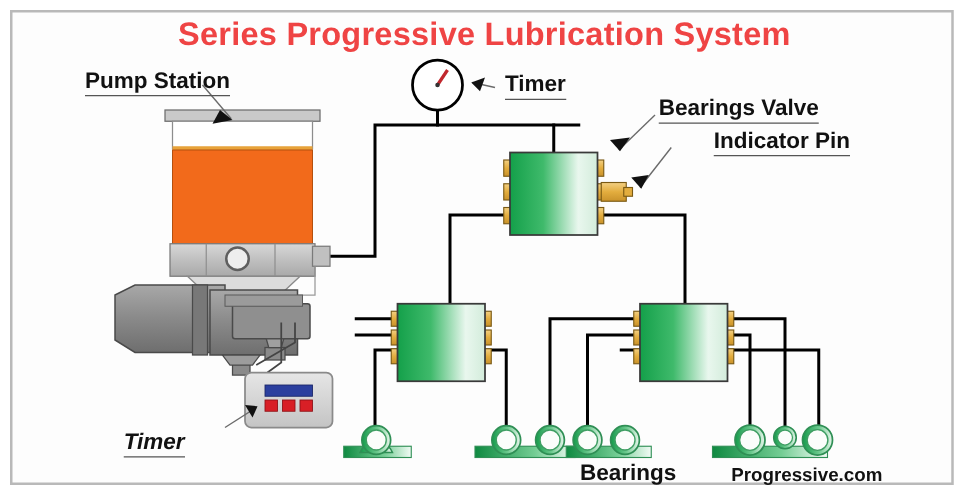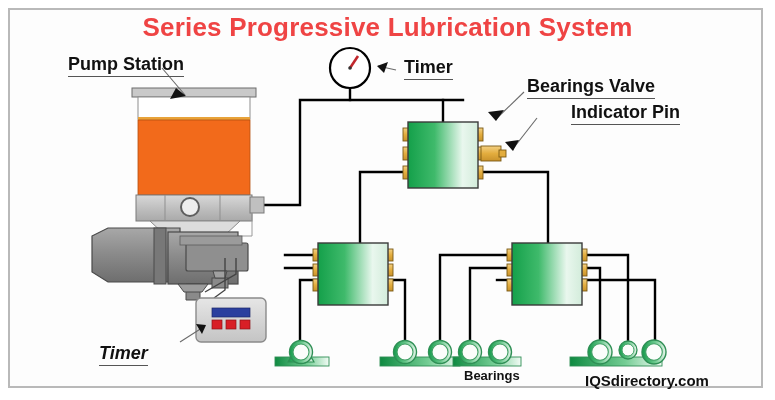--- a/index.html
+++ b/index.html
@@ -1,21 +1,21 @@
 <!DOCTYPE html>
 <html><head>
 <meta charset="utf-8">
 <style>
   html,body{margin:0;padding:0;background:#ffffff;}
   body{font-family:"Liberation Sans",sans-serif;}
   #stage{position:relative;width:775px;height:400px;background:#ffffff;overflow:hidden;}
   #frame{position:absolute;left:8px;top:8px;width:755px;height:380px;border:2px solid #b9b9b9;background:#fdfdfd;box-sizing:border-box;}
   #title{position:absolute;left:0;top:12px;width:775px;text-align:center;font-size:26px;font-weight:bold;color:#ef4444;letter-spacing:.2px;}
   .lbl{position:absolute;font-size:18px;font-weight:bold;color:#111;white-space:nowrap;border-bottom:1.3px solid #555;padding-bottom:1px;}
-  .lblplain{position:absolute;font-size:13px;font-weight:bold;color:#111;white-space:nowrap;padding-left:36px;}
+  .lblplain{position:absolute;font-size:18px;font-weight:bold;color:#111;white-space:nowrap;padding-left:36px;}
   #watermark{position:absolute;left:585px;top:372px;font-size:15px;font-weight:bold;color:#111;}
   svg{position:absolute;left:0;top:0;width:775px;height:400px;}
 </style>
 </head>
 <body>
 
 <div id="stage">
   <div id="frame"></div>
   <div id="title">Series Progressive Lubrication System</div>
 
@@ -200,14 +200,14 @@
     </g>
   </svg>
 
   <div class="lbl" style="left:68px;top:54px;">Pump Station</div>
   <div class="lbl" style="left:404px;top:57px;">Timer</div>
   <div class="lbl" style="left:527px;top:76px;">Bearings Valve</div>
   <div class="lbl" style="left:571px;top:102px;">Indicator Pin</div>
   <div class="lbl" style="left:99px;top:343px;font-style:italic;">Timer</div>
   <div class="lblplain" style="left:428px;top:368px;">Bearings</div>
 
-  <div id="watermark">IQSdirectory.com</div>
+  <div id="watermark">Progressive.com</div>
 </div>
 
 </body></html>

